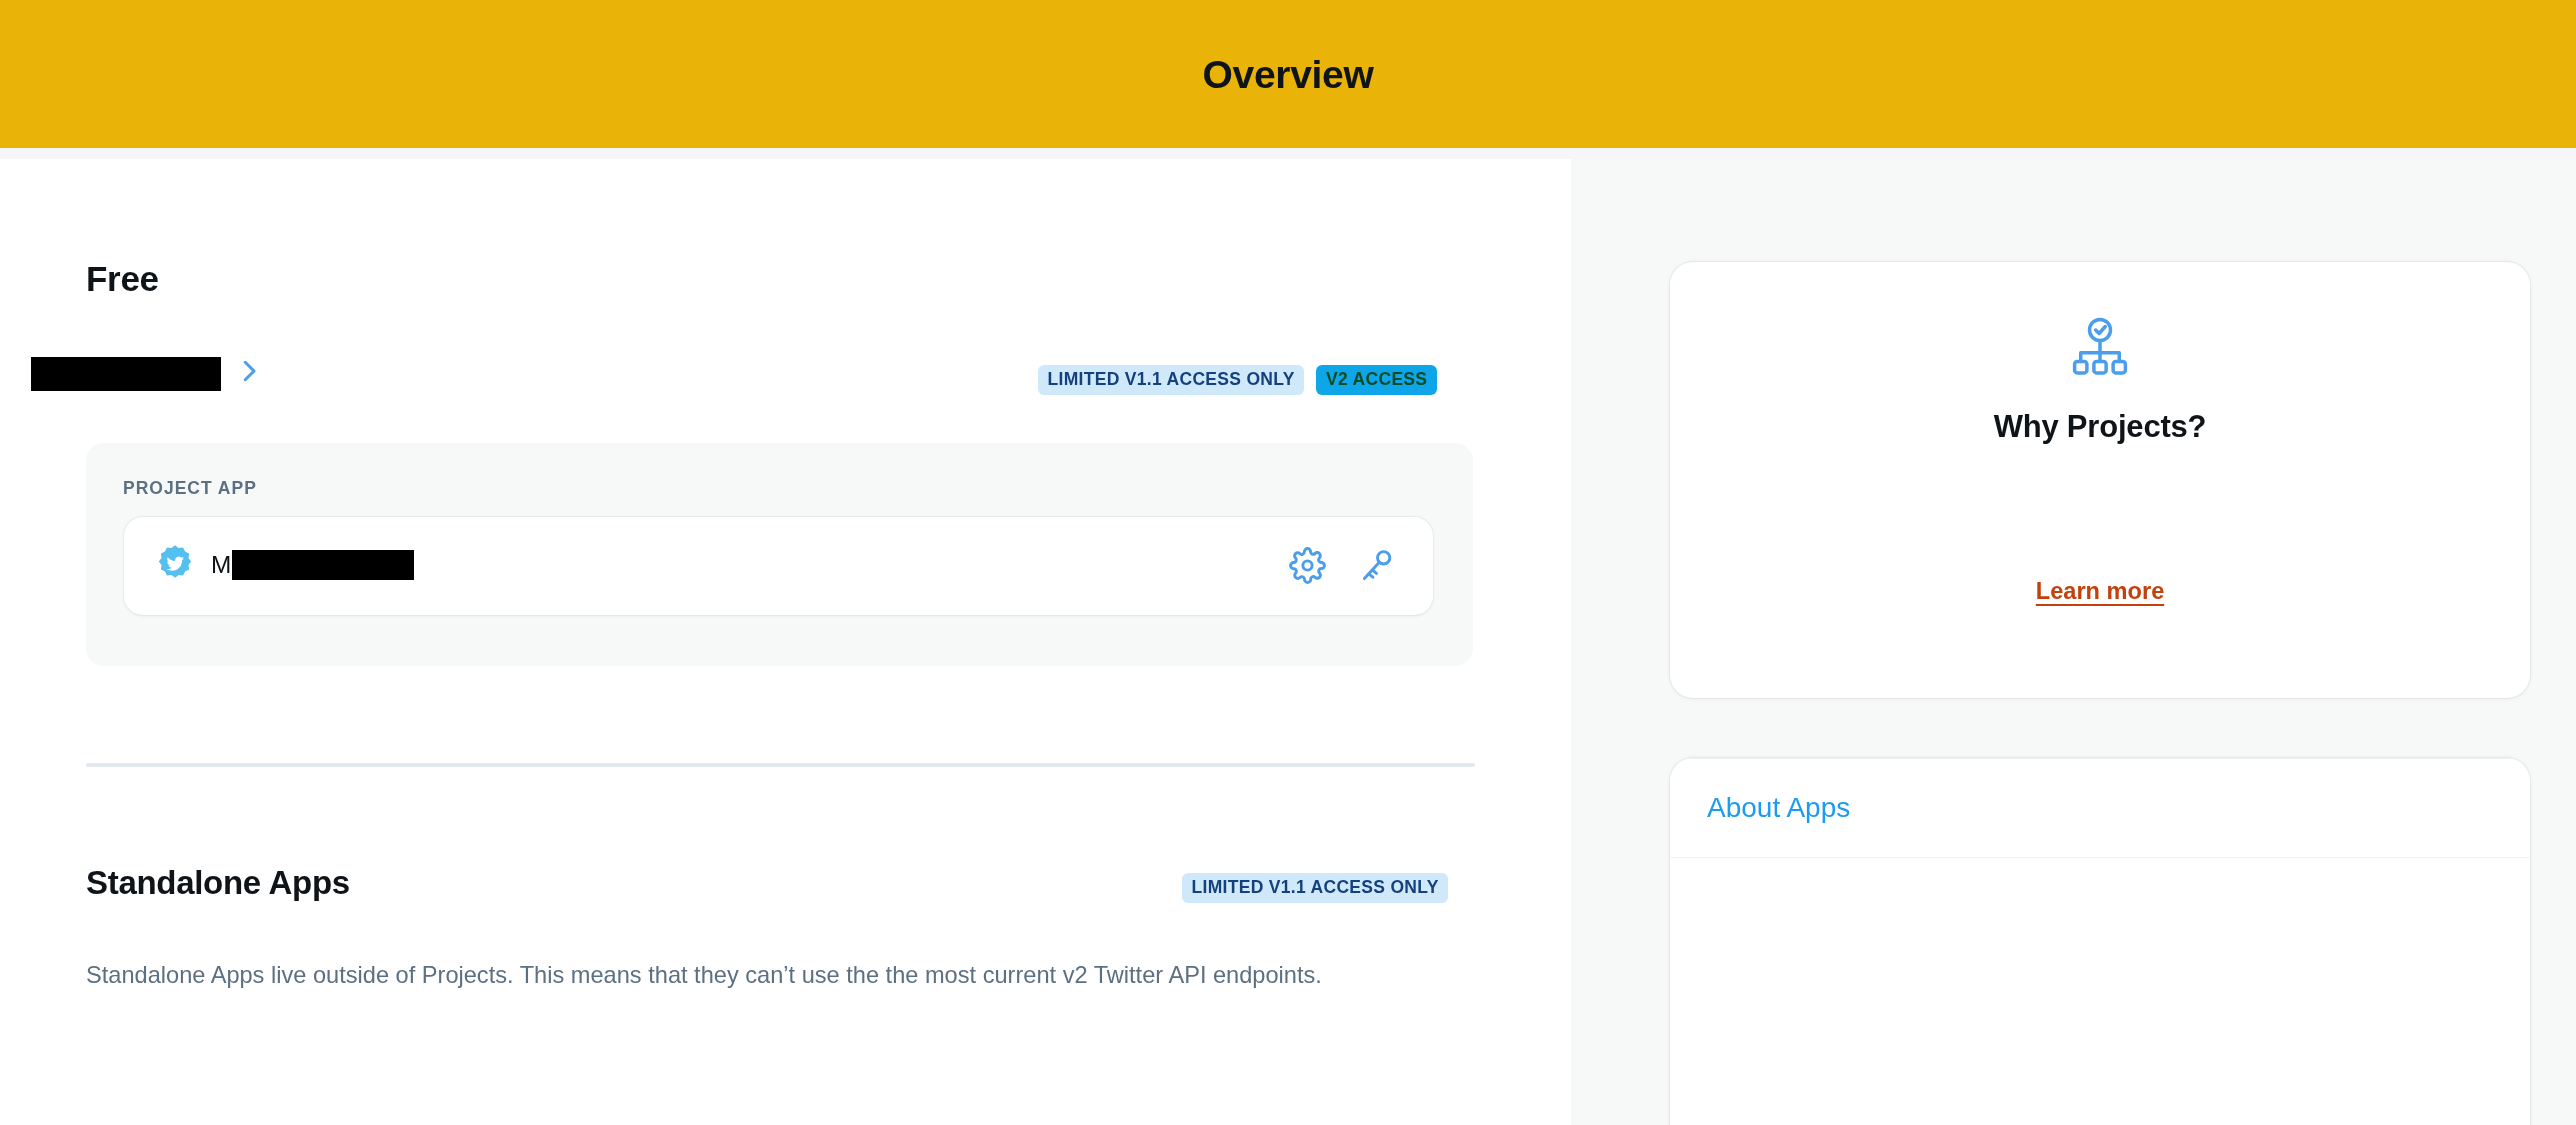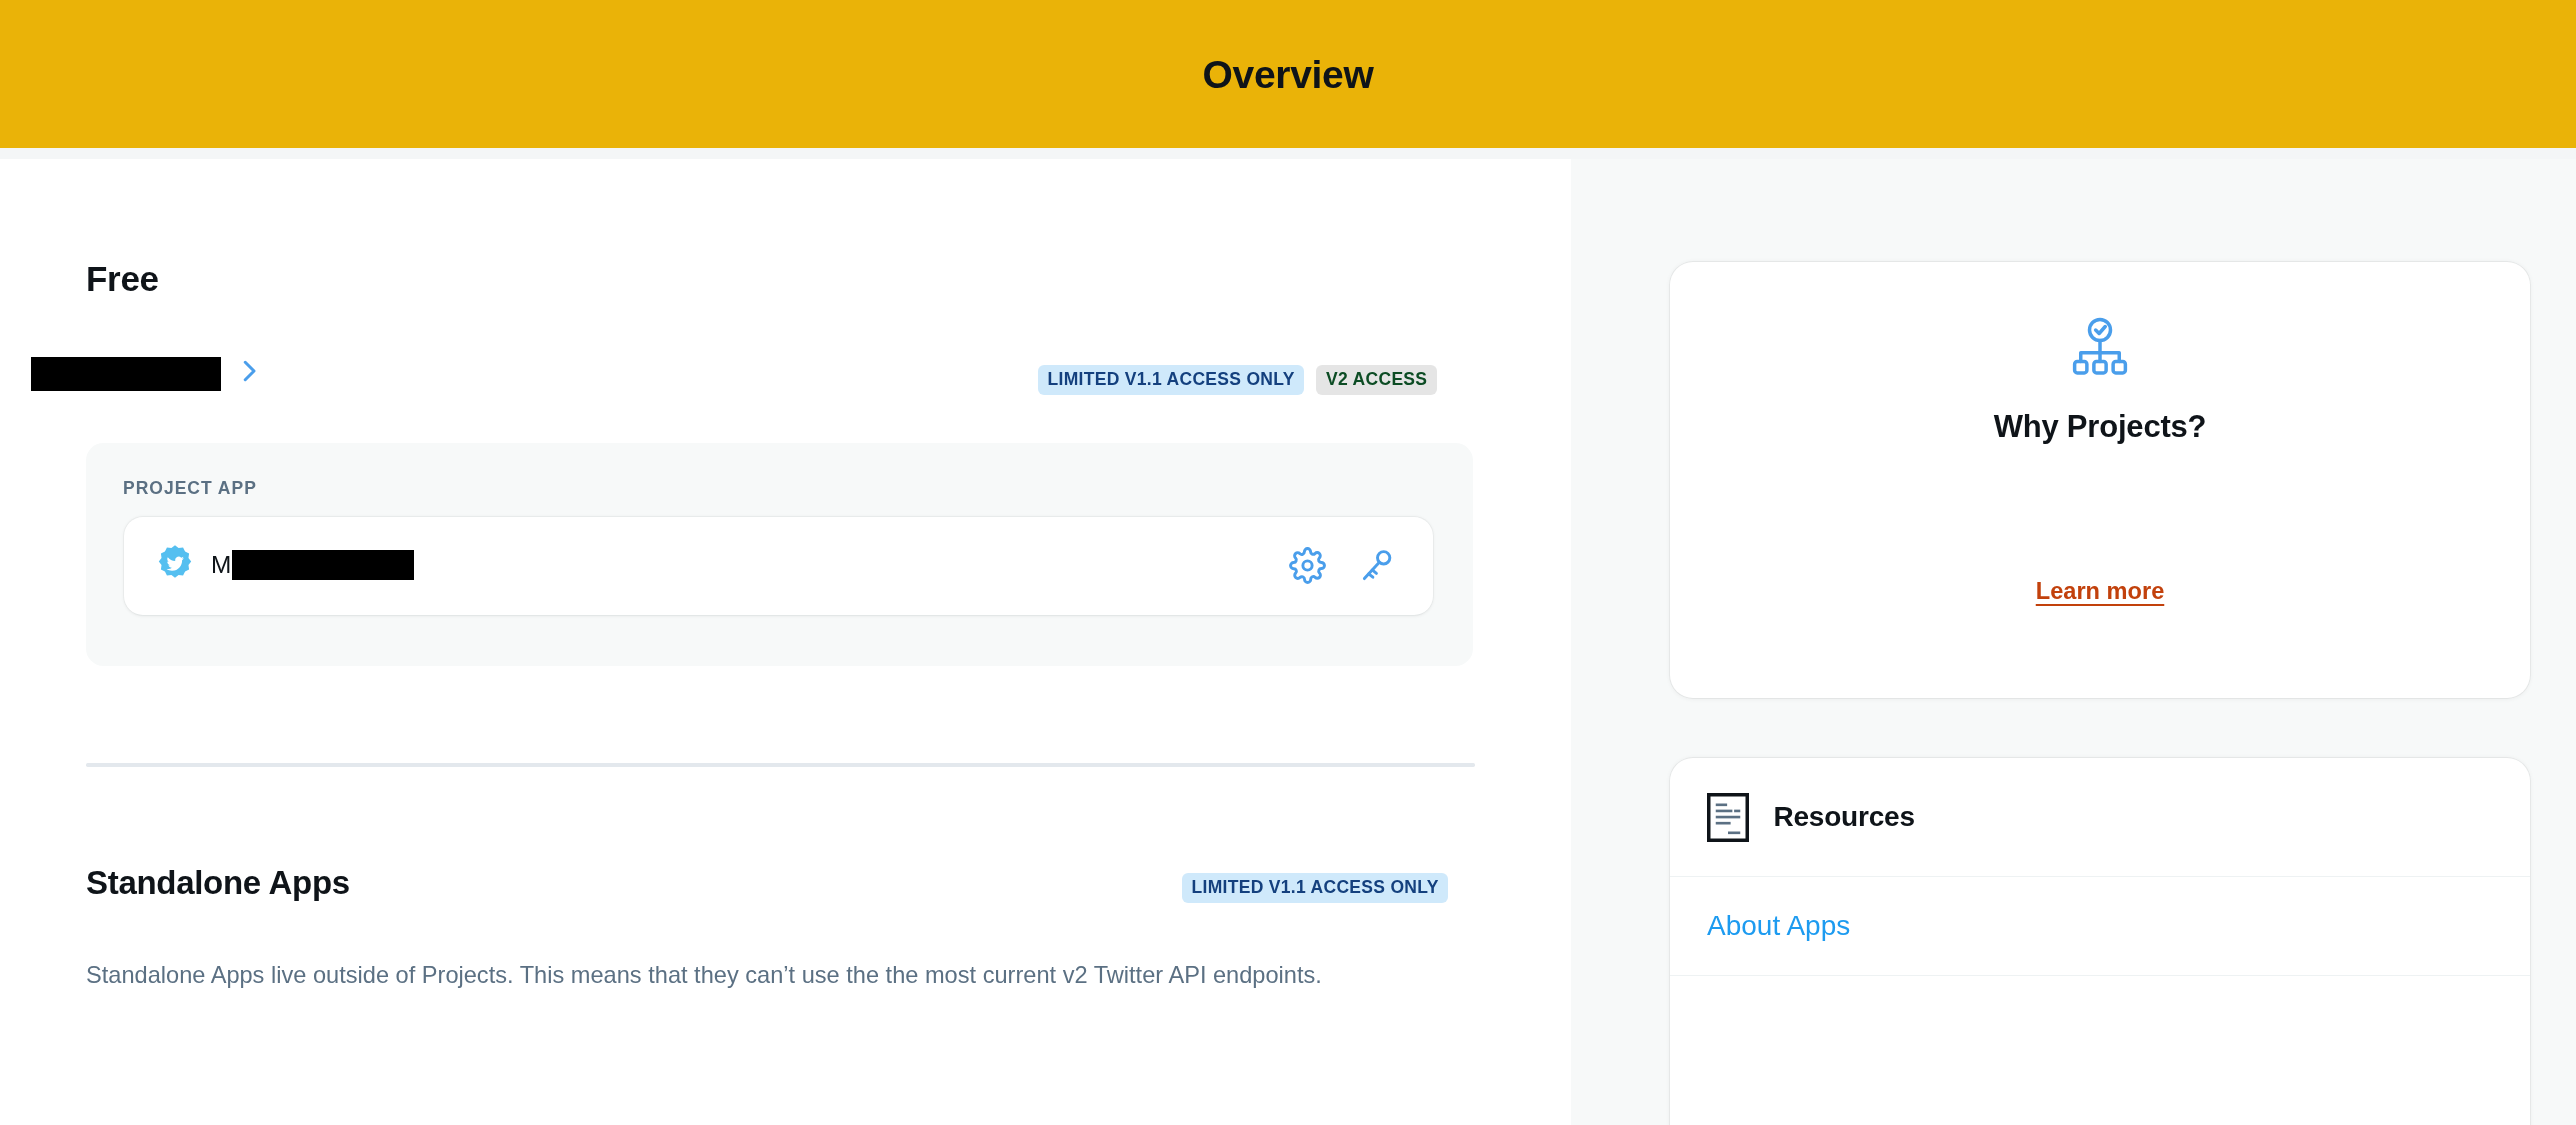--- a/index.html
+++ b/index.html
@@ -110,21 +110,21 @@
     display: inline-block;
     padding: 5.2px 9.6px 6.1px 9.6px;
     border-radius: 6.1px;
     font-size: 17.5px;
     font-weight: 700;
     letter-spacing: 0.3px;
     line-height: 1.05;
     white-space: nowrap;
   }
   .badge-v11 { background: #cfe9fb; color: #14407e; }
-  .badge-v2  { background: #e5e5e5; color: #0c4c24; }
+  .badge-v2  { background: #0ea5e9; color: #0c4c24; }
 
   
   .project-app-panel {
     position: absolute;
     left: 86px; top: 443px;
     width: 1387px;
     height: 223px;
     background: #f7f9f9;
     border-radius: 17.5px;
   }
@@ -392,34 +392,20 @@
           <rect x="51" y="52" width="14" height="13" rx="3"></rect>
         </svg>
       </div>
       <div class="why-title">Why Projects?</div>
       <div class="why-link">
         <span>Learn more</span>
       </div>
     </div>
 
     <div class="card res-card">
-      <div class="res-header">
-        <div class="res-doc-icon">
-          <svg viewBox="0 0 48 56" width="42" height="49">
-            <rect x="2" y="2" width="44" height="52" fill="#ffffff" stroke="#0f1419" stroke-width="4"></rect>
-            <rect x="10" y="12" width="13" height="3" fill="#5b7083"></rect>
-            <rect x="10" y="19" width="19" height="3" fill="#5b7083"></rect>
-            <rect x="31" y="19" width="7" height="3" fill="#5b7083"></rect>
-            <rect x="10" y="26" width="28" height="3" fill="#5b7083"></rect>
-            <rect x="10" y="33" width="17" height="3" fill="#5b7083"></rect>
-            <rect x="24" y="44" width="14" height="3" fill="#5b7083"></rect>
-          </svg>
-        </div>
-        <div class="res-title">Resources</div>
-      </div>
 
       <div class="res-row">
         <span class="res-link">About Apps</span>
       </div>
       <div class="res-row"></div>
     </div>
 
   </div>
 </div>
 

